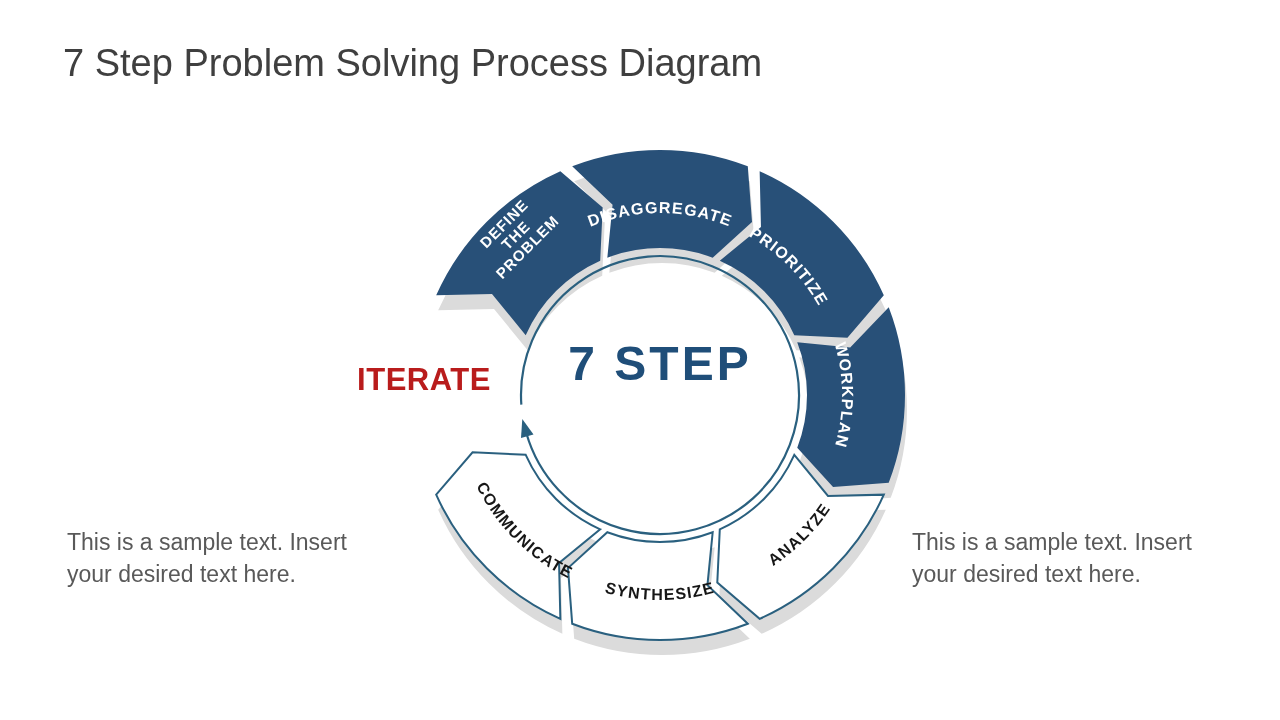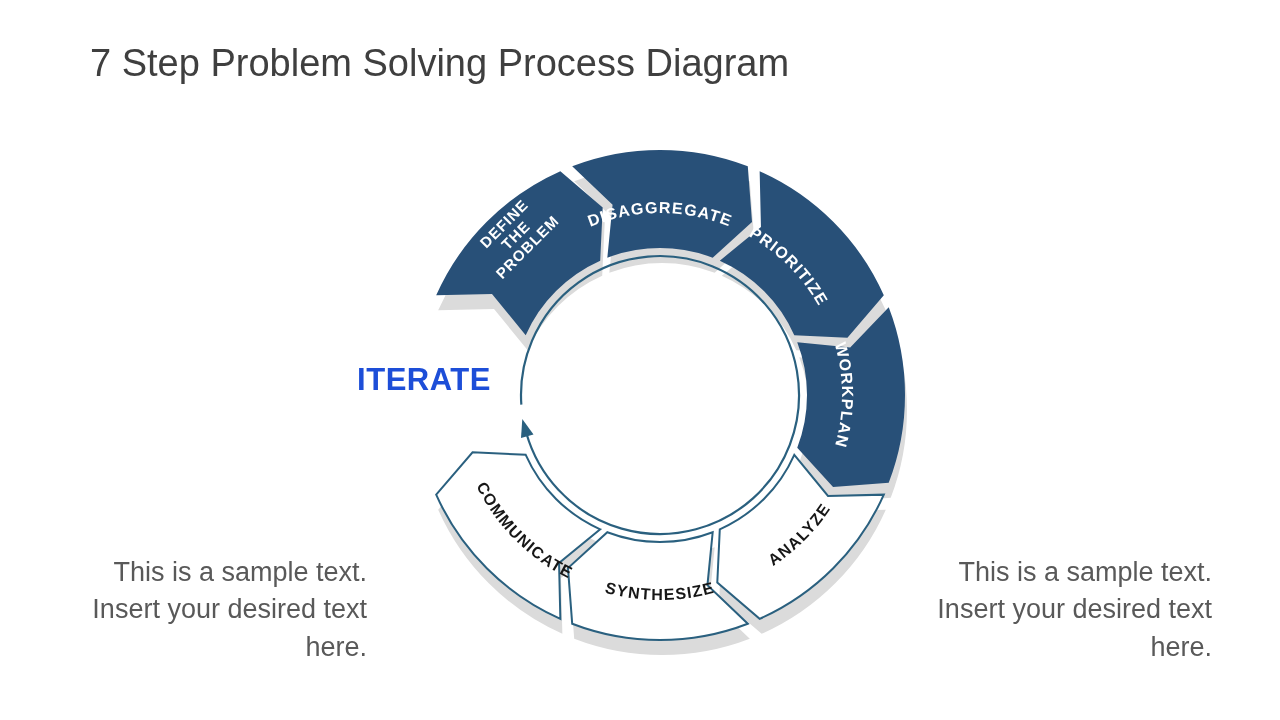--- a/index.html
+++ b/index.html
@@ -1,26 +1,26 @@
 <!DOCTYPE html>
 <html><head>
 <meta charset="utf-8">
 <style>
   html,body{margin:0;padding:0;background:#ffffff;}
   .slide{position:relative;width:1280px;height:720px;background:#ffffff;overflow:hidden;
          font-family:"Liberation Sans", sans-serif;}
   .slide-title{position:absolute;left:63px;top:42px;font-size:38px;font-weight:400;
-               color:#3f3f3f;letter-spacing:0px;white-space:nowrap;margin-left:27px;}
+               color:#3f3f3f;letter-spacing:0px;white-space:nowrap;}
   .ring-svg{position:absolute;left:380px;top:115px;width:560px;height:560px;}
   .center-cap{position:absolute;left:510px;top:336px;width:300px;text-align:center;}
   .center-heading{font-size:48px;font-weight:700;letter-spacing:3px;color:#1F4E79;}
   .center-sub{margin-top:8px;font-size:22px;color:#595959;line-height:1.35;}
   .iterate{position:absolute;left:344px;top:362px;width:160px;text-align:center;
-           font-size:31px;font-weight:700;letter-spacing:0.5px;color:#1d4ed8;}
-  .note{position:absolute;top:554px;width:300px;text-align:right;font-size:27px;
+           font-size:31px;font-weight:700;letter-spacing:0.5px;color:#b91c1c;}
+  .note{position:absolute;top:527px;width:300px;text-align:left;font-size:23px;
         color:#595959;line-height:1.38;}
   .note-left{left:67px;}
   .note-right{left:912px;}
   .seg-label{font-family:"Liberation Sans", sans-serif;font-weight:700;font-size:16px;
              letter-spacing:1.2px;}
   .seg-label-block{font-family:"Liberation Sans", sans-serif;font-weight:700;font-size:15px;
              letter-spacing:1px;}
 </style>
 </head>
 <body>
@@ -58,19 +58,20 @@
       <text class="seg-label-block" fill="#ffffff" transform="translate(139.5,124) rotate(-45)" text-anchor="middle"><tspan x="0" y="-16.5">DEFINE</tspan><tspan x="0" y="0">THE</tspan><tspan x="0" y="16.5">PROBLEM</tspan></text>
       <text class="seg-label" fill="#ffffff"><textPath startOffset="50%" text-anchor="middle" href="#labp1" xlink:href="#labp1">DISAGGREGATE</textPath></text>
       <text class="seg-label" fill="#ffffff"><textPath startOffset="50%" text-anchor="middle" href="#labp2" xlink:href="#labp2">PRIORITIZE</textPath></text>
       <text class="seg-label" fill="#ffffff"><textPath startOffset="50%" text-anchor="middle" href="#labp3" xlink:href="#labp3">WORKPLAN</textPath></text>
       <text class="seg-label" fill="#161616"><textPath startOffset="50%" text-anchor="middle" href="#labp4" xlink:href="#labp4">ANALYZE</textPath></text>
       <text class="seg-label" fill="#161616"><textPath startOffset="50%" text-anchor="middle" href="#labp5" xlink:href="#labp5">SYNTHESIZE</textPath></text>
       <text class="seg-label" fill="#161616"><textPath startOffset="50%" text-anchor="middle" href="#labp6" xlink:href="#labp6">COMMUNICATE</textPath></text>
     </svg>
 
   <div class="center-cap">
+    <div class="center-heading">7 STEP</div>
   </div>
 
   <div class="iterate">ITERATE</div>
 
   <div class="note note-left">This is a sample text. Insert your desired text here.</div>
   <div class="note note-right">This is a sample text. Insert your desired text here.</div>
 </div>
 
 </body></html>

